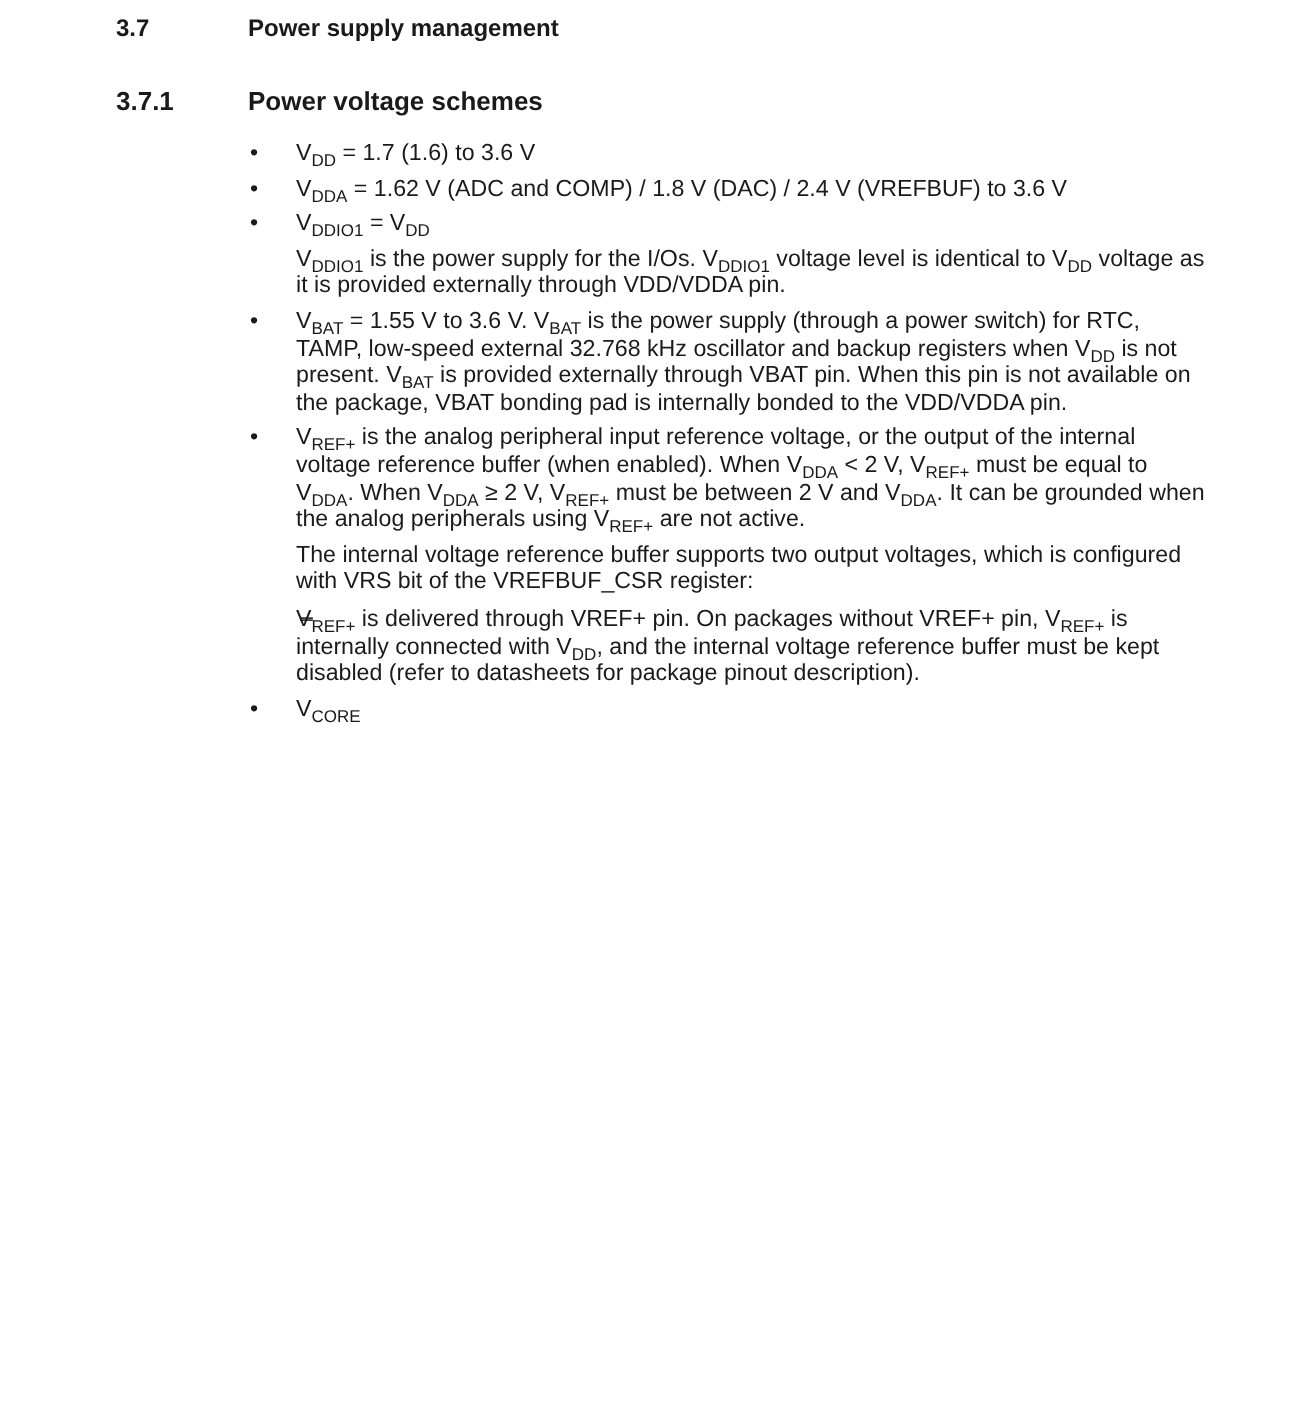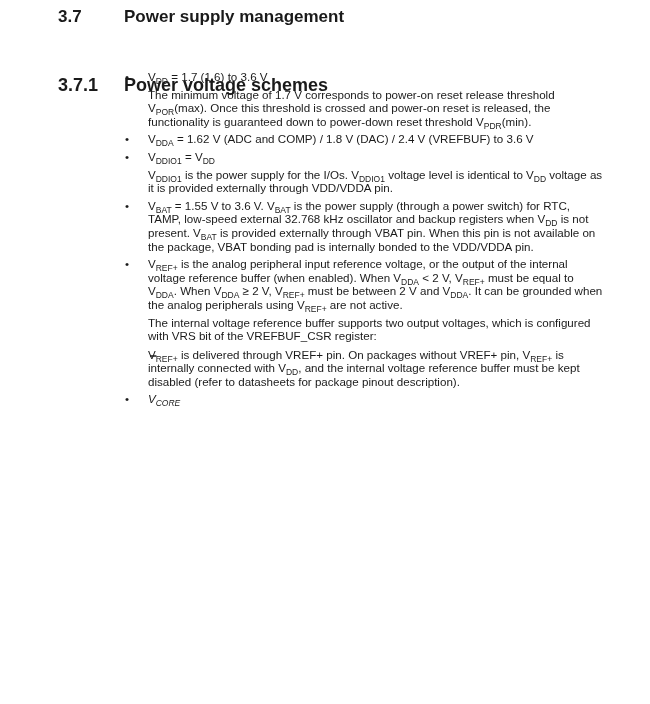--- a/index.html
+++ b/index.html
@@ -1,22 +1,22 @@
 <!DOCTYPE html>
 <html><head>
 <meta charset="utf-8">
 <style>
   html, body { margin: 0; padding: 0; background: #ffffff; }
   body {
     width: 650px; height: 704px; position: relative; overflow: hidden;
     font-family: "Liberation Sans", sans-serif; color: #1a1a1a;
   }
-  .h1 { position: absolute; top: 7px; left: 58px; font-weight: bold; font-size: 17px; }
+  .h1 { position: absolute; top: 7px; left: 58px; font-weight: bold; font-size: 12px; }
   .h1 .title { position: absolute; left: 66px; white-space: nowrap; }
-  .h2 { position: absolute; top: 43px; left: 58px; font-weight: bold; font-size: 18px; margin-top: 32px; }
+  .h2 { position: absolute; top: 43px; left: 58px; font-weight: bold; font-size: 13px; }
   .h2 .title { position: absolute; left: 66px; white-space: nowrap; }
   .body { position: absolute; top: 70px; left: 124px; width: 480px; font-size: 11.6px; line-height: 13.6px; }
   .p { margin: 0 0 4px 0; }
   .bullet { position: relative; padding-left: 24px; margin: 0; }
   .bullet .mark { position: absolute; left: 1px; top: 0; }
   .sub { position: relative; padding-left: 24px; margin: 0 0 4px 0; }
   .dash { position: relative; padding-left: 49px; margin: 0 0 5px 0; }
   .dash .mark { position: absolute; left: 26px; top: 0; }
   sub { font-size: 8.5px; vertical-align: -3px; line-height: 0; }
 </style>
@@ -31,21 +31,20 @@
   <span>3.7.1</span>
   <span class="title">Power voltage schemes</span>
 </div>
 
 <div class="body">
   <div id="bullet-list">
       <div class="bullet" style="margin-bottom: 4px;">
         <span class="mark">•</span>
         <div style="margin-bottom: 4px;">V<sub>DD</sub> = 1.7 (1.6) to 3.6 V</div>
       </div>
-      <p class="sub">The minimum voltage of 1.7 V corresponds to power-on reset release threshold V<sub>POR</sub>(max). Once this threshold is crossed and power-on reset is released, the functionality is guaranteed down to power-down reset threshold V<sub>PDR</sub>(min).</p>
       <div class="bullet" style="margin-bottom: 4px;">
         <span class="mark">•</span>
         <div style="margin-bottom: 4px;">V<sub>DDA</sub> = 1.62 V (ADC and COMP) / 1.8 V (DAC) / 2.4 V (VREFBUF) to 3.6 V</div>
       </div>
       <div class="bullet" style="margin-bottom: 4px;">
         <span class="mark">•</span>
         <div style="margin-bottom: 1px;">V<sub>DDIO1</sub> = V<sub>DD</sub></div>
       </div>
       <p class="sub">V<sub>DDIO1</sub> is the power supply for the I/Os. V<sub>DDIO1</sub> voltage level is identical to V<sub>DD</sub> voltage as it is provided externally through VDD/VDDA pin.</p>
       <div class="bullet" style="margin-bottom: 4px;">
@@ -55,16 +54,16 @@
       <div class="bullet" style="margin-bottom: 4px;">
         <span class="mark">•</span>
         <div style="margin-bottom: 4px;">V<sub>REF+</sub> is the analog peripheral input reference voltage, or the output of the internal voltage reference buffer (when enabled). When V<sub>DDA</sub> &lt; 2 V, V<sub>REF+</sub> must be equal to V<sub>DDA</sub>. When V<sub>DDA</sub> ≥ 2 V, V<sub>REF+</sub> must be between 2 V and V<sub>DDA</sub>. It can be grounded when the analog peripherals using V<sub>REF+</sub> are not active.</div>
       </div>
       <p class="sub">The internal voltage reference buffer supports two output voltages, which is configured with VRS bit of the VREFBUF_CSR register:</p>
       <div class="dash"><span class="mark">–</span></div>
       <div class="dash"><span class="mark">–</span></div>
       <p class="sub">V<sub>REF+</sub> is delivered through VREF+ pin. On packages without VREF+ pin, V<sub>REF+</sub> is internally connected with V<sub>DD</sub>, and the internal voltage reference buffer must be kept disabled (refer to datasheets for package pinout description).</p>
       <div class="bullet" style="margin-bottom: 4px;">
         <span class="mark">•</span>
-        <div style="margin-bottom: 4px; font-style: italic;">V<sub>CORE</sub></div>
+        <div style="margin-bottom: 4px;">V<sub>CORE</sub></div>
       </div>
     </div>
 </div>
 
 </body></html>

